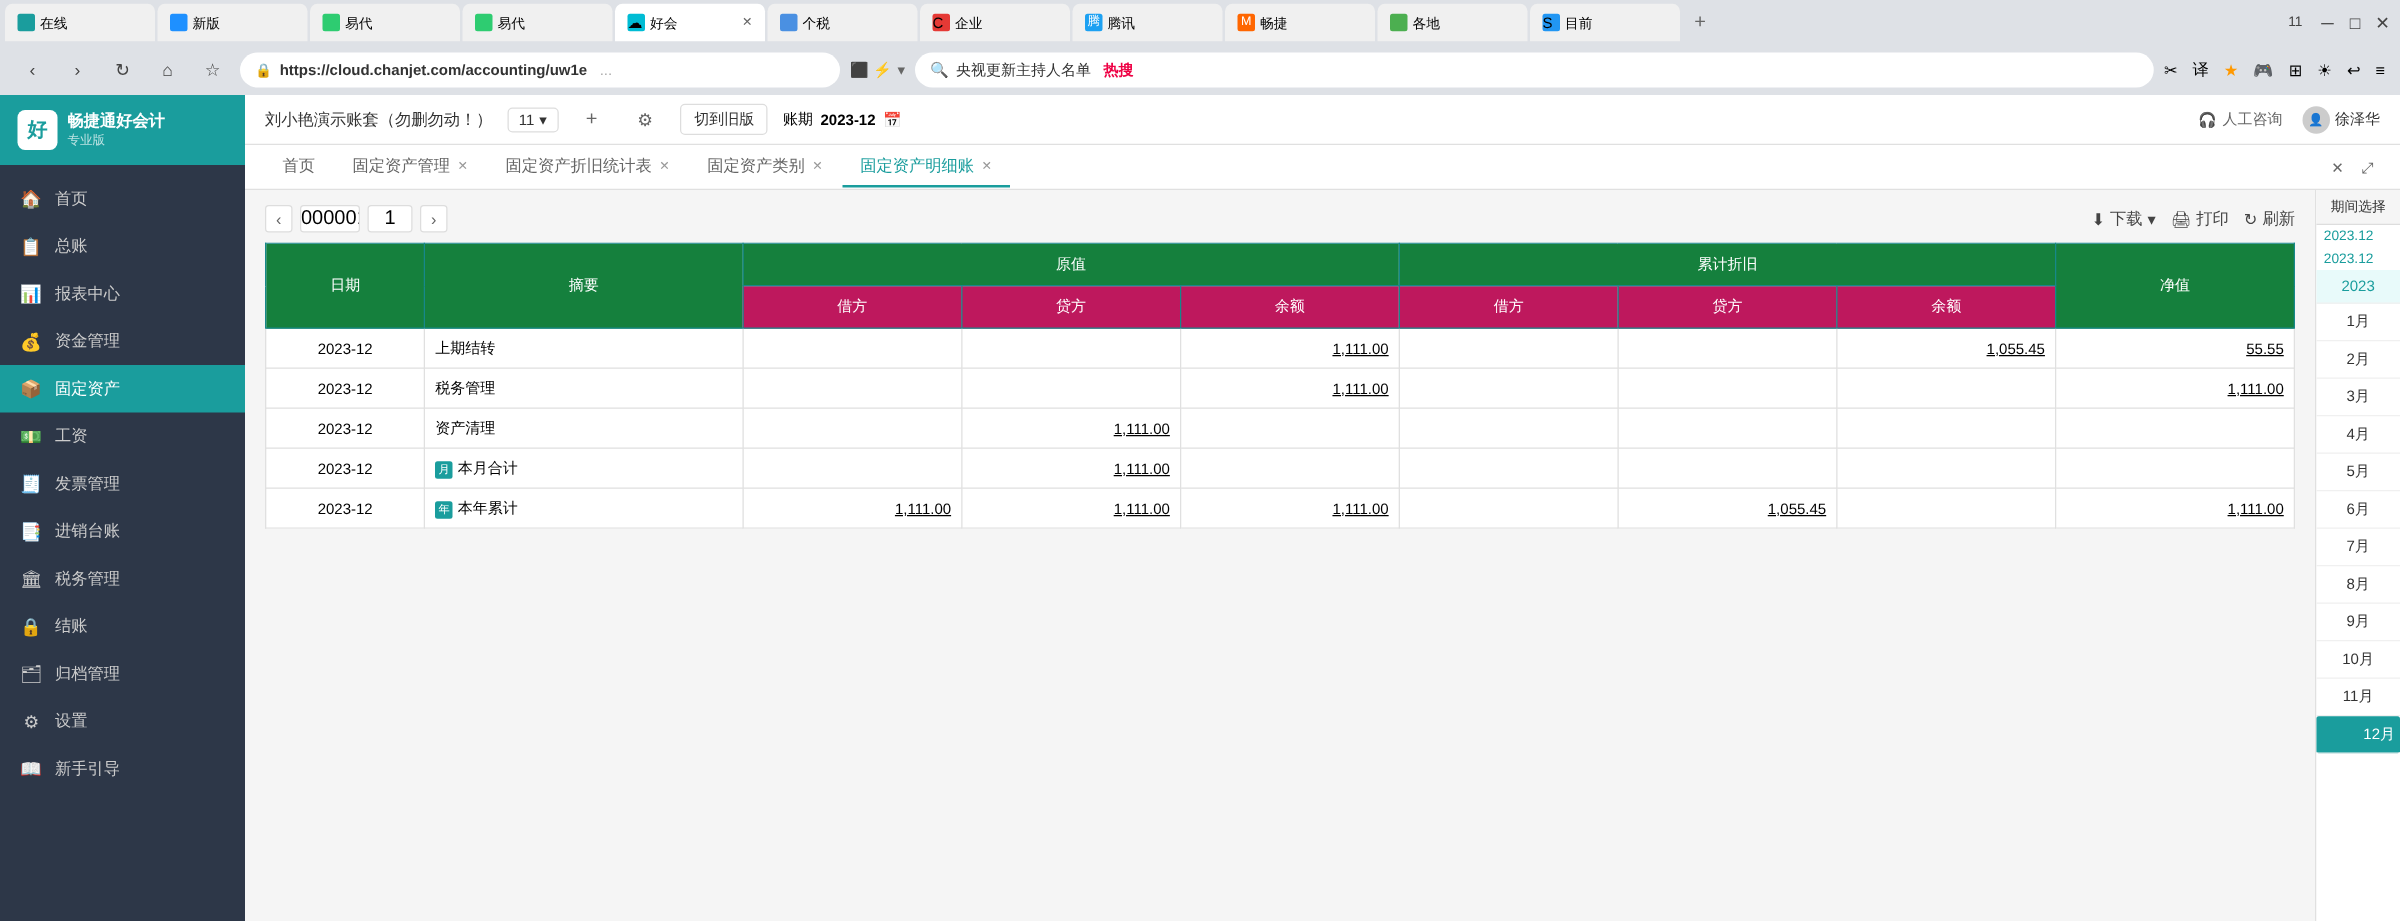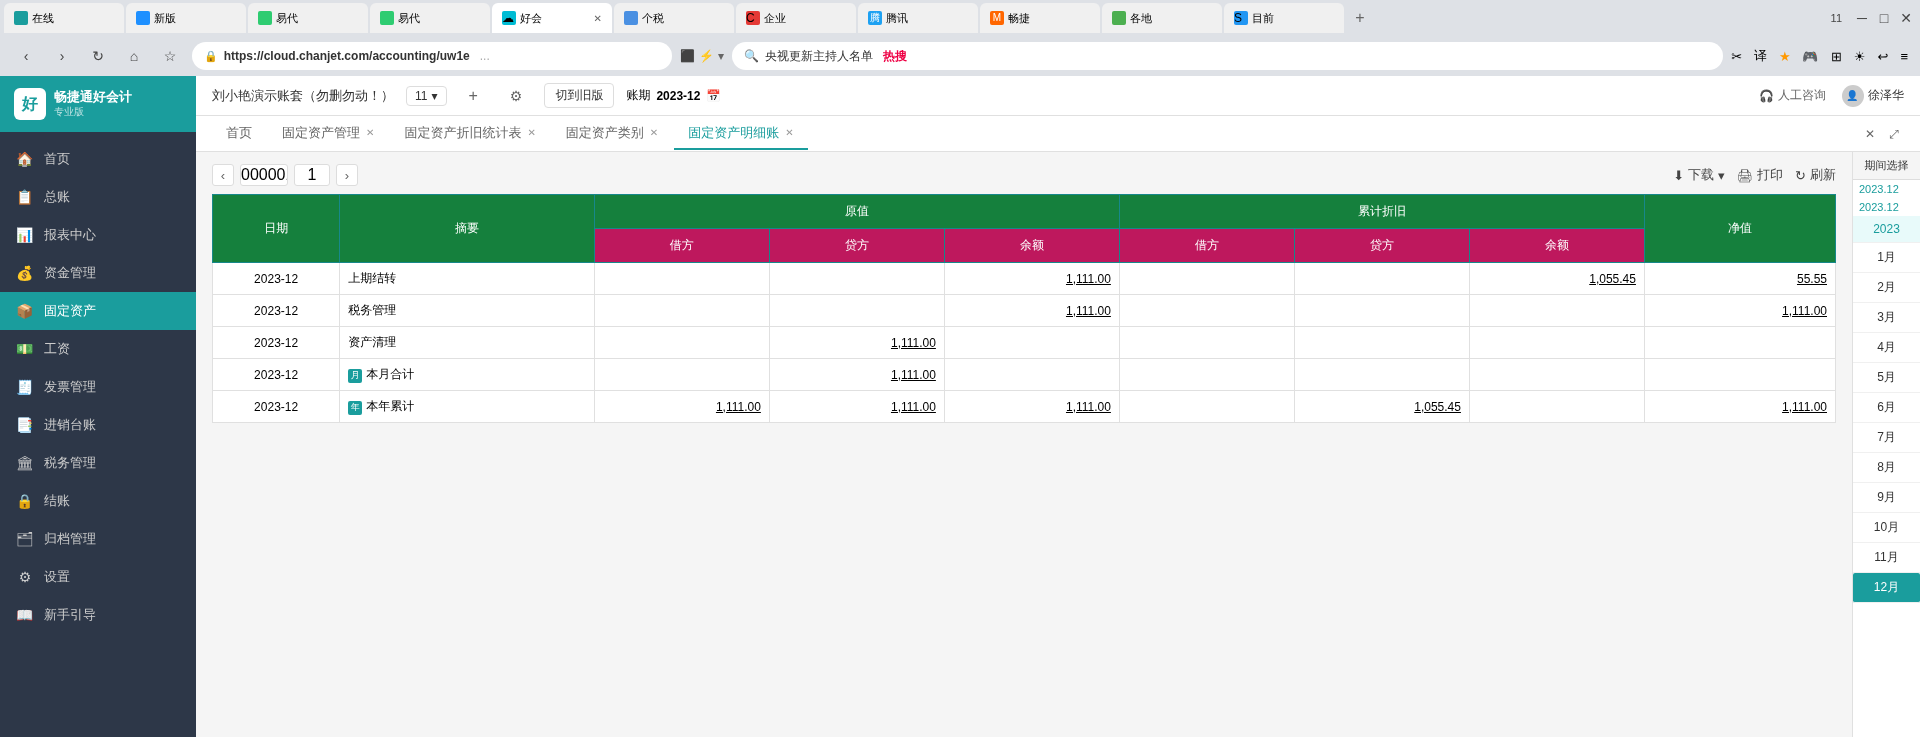--- a/index.html
+++ b/index.html
@@ -77,21 +77,21 @@
     .ledger-table td { border: 1px solid #e0e0e0; padding: 7px 8px; text-align: center; background: #fff; }
     .ledger-table .num { text-align: right; text-decoration: underline; }
     .ledger-table .left { text-align: left; }
     .sub-header th { background: #be185d; }
     .row-tag { display: inline-flex; align-items: center; justify-content: center; width: 14px; height: 14px; background: #1a9d9d; color: #fff; font-size: 9px; border-radius: 2px; margin-right: 4px; }
 
     
     .period-panel { width: 68px; background: #fff; border-left: 1px solid #e0e0e0; display: flex; flex-direction: column; overflow-y: auto; flex-shrink: 0; }
     .period-panel-title { background: #f5f5f5; text-align: center; padding: 6px 4px; font-size: 11px; color: #333; border-bottom: 1px solid #ddd; }
     .period-item { padding: 6px 4px; text-align: center; font-size: 12px; cursor: pointer; border-bottom: 1px solid #f0f0f0; color: #333; }
-    .period-item.selected { background: #1a9d9d; color: #fff; border-radius: 2px; }
+    .period-item.selected { background: #1a9d9d; color: #fff; border-radius: 2px; text-align: right; }
     .period-item.highlighted { background: #e8fafa; color: #1a9d9d; }
     .period-dates { display: flex; flex-direction: column; }
     .period-date-row { font-size: 11px; color: #1a9d9d; padding: 3px 6px; cursor: pointer; }
 
     
     .tab-window-btns { display: flex; align-items: center; gap: 4px; margin-left: auto; }
     .win-btn { width: 20px; height: 20px; display: flex; align-items: center; justify-content: center; cursor: pointer; font-size: 12px; color: #666; }
 
     .table-wrapper { padding: 0 16px; overflow-x: auto; }
   </style>

